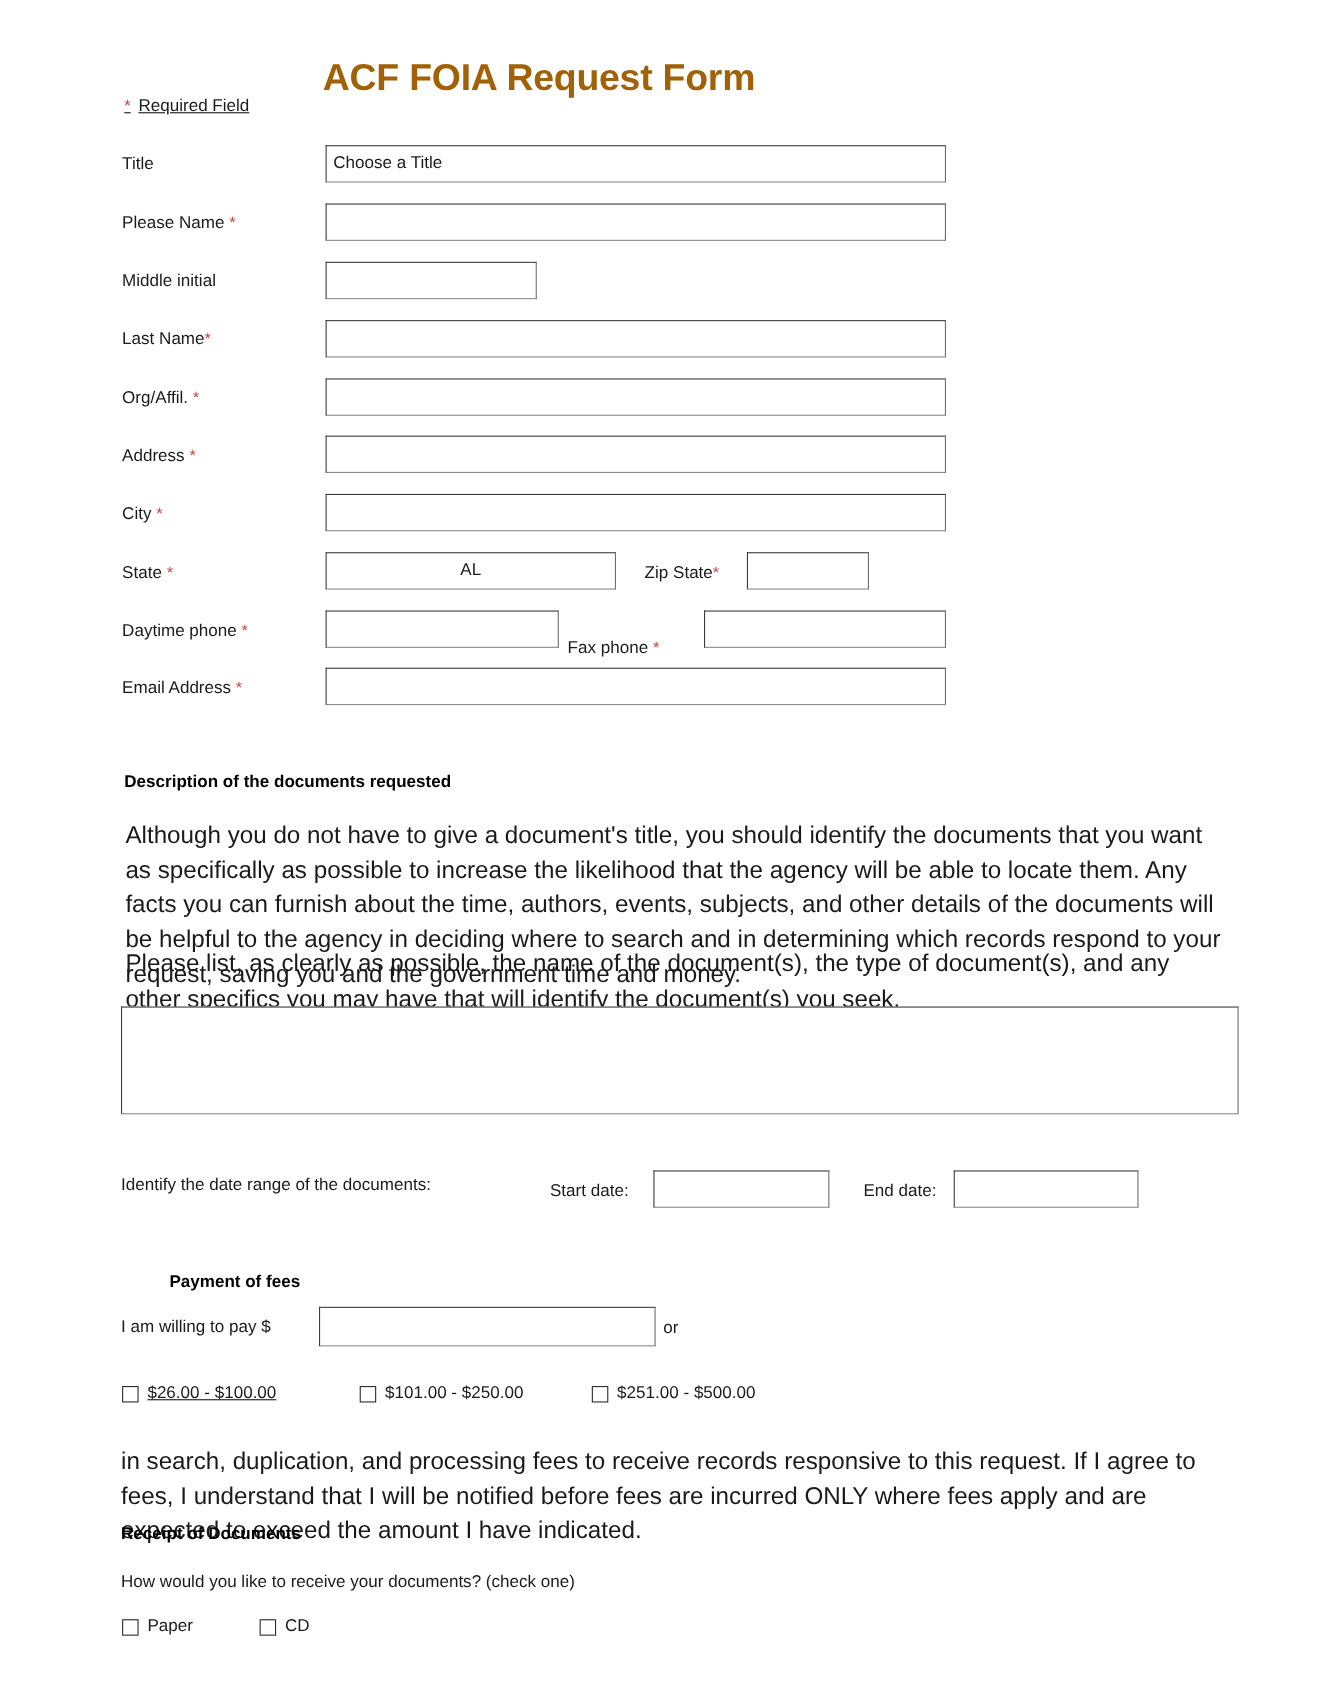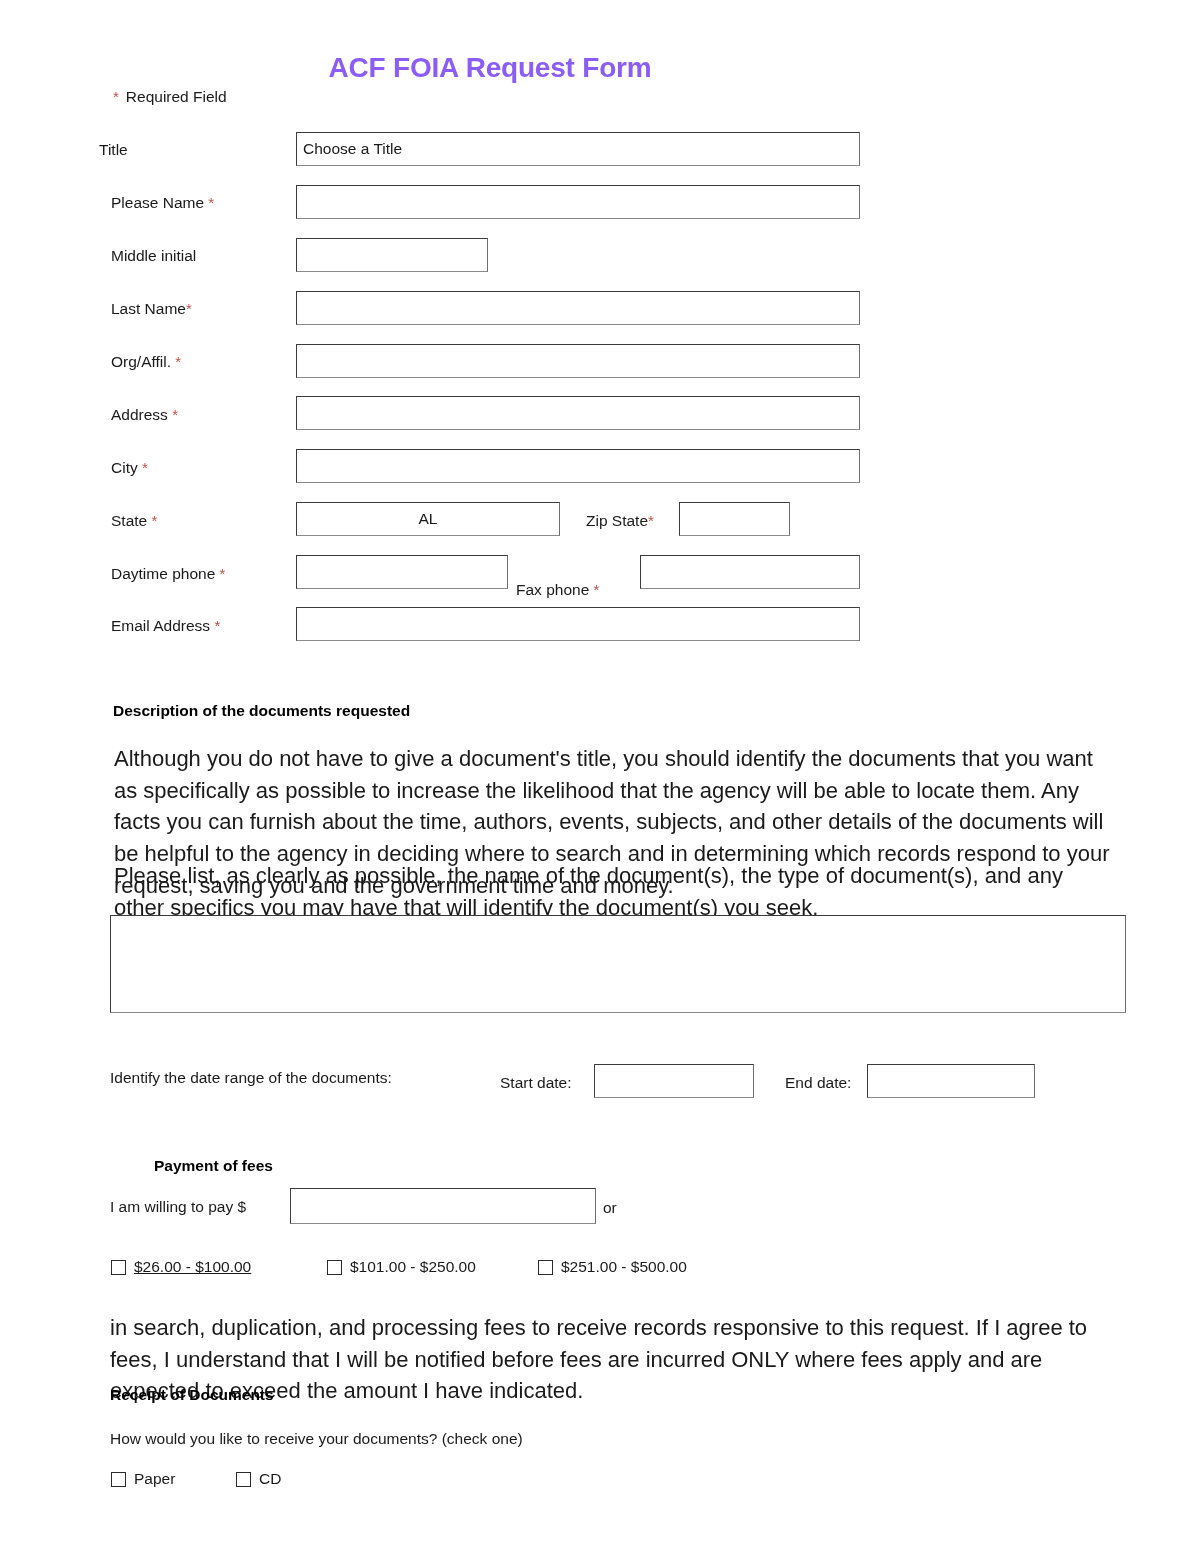--- a/index.html
+++ b/index.html
@@ -19,32 +19,33 @@
     overflow: hidden;
   }
 
   
   .form-title {
     position: absolute;
     left: 0;
     top: 52px;
     width: 980px;
     text-align: center;
-    font-size: 28px;
+    font-size: 34px;
     font-weight: bold;
     letter-spacing: -0.2px;
-    color: #8b5cf6;
+    color: #a16207;
   }
   .required-note {
     position: absolute;
     left: 113px;
     top: 88px;
     font-size: 15.5px;
     color: #1a1a1a;
     white-space: nowrap;
+    text-decoration: underline;
   }
   .req {
     color: #c0504d;
     font-size: 15px;
     font-weight: normal;
   }
   .required-note .req { margin-right: 7px; }
 
   
   .lbl {
@@ -113,21 +114,21 @@
 <body>
 
 <div id="page">
 
   <div class="form-title">ACF FOIA Request Form</div>
 
   <div class="required-note">
     <span class="req">*</span><span>Required Field</span>
   </div>
 
-  <div class="lbl" style="left:99px; top:142px;">
+  <div class="lbl" style="left:111px; top:142px;">
     <span>Title</span>
   </div>
   <input class="fld" type="text" style="left: 296px; top: 132px; width: 564px; height: 34px;" value="Choose a Title">
 
   <div class="lbl" style="left:111px; top:195px;">
     <span>Please Name</span> <span class="req">*</span>
   </div>
   <input class="fld" type="text" style="left: 296px; top: 185px; width: 564px; height: 34px;" value="">
 
   <div class="lbl" style="left:111px; top:248px;">

